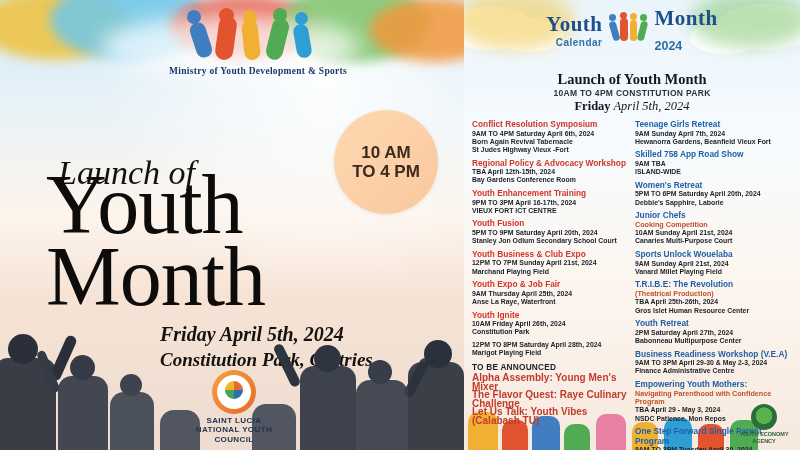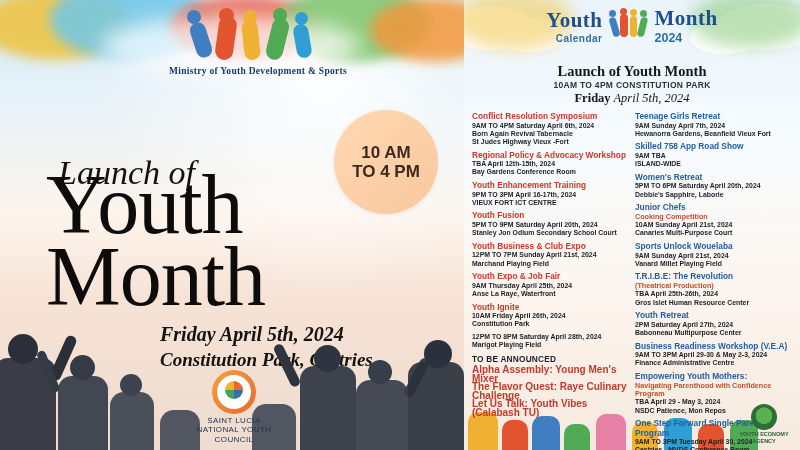--- a/index.html
+++ b/index.html
@@ -58,32 +58,32 @@
   .person { position:absolute; bottom:0; background:#2a2f3a; border-radius:14px 14px 0 0; opacity:.92; }
   .head { position:absolute; border-radius:50%; background:#2a2f3a; }
   .arm { position:absolute; background:#2a2f3a; border-radius:6px; transform-origin:bottom center; }
 
   .nyc-logo { position:absolute; left:186px; bottom:6px; width:96px; text-align:center; }
   .nyc-circle { width:44px; height:44px; border-radius:50%; margin:0 auto;
     background:linear-gradient(135deg,#f4a23c,#e8692f); position:relative; }
   .nyc-circle:before{ content:""; position:absolute; inset:5px; border-radius:50%; background:#fff; }
   .nyc-circle:after{ content:""; position:absolute; left:13px; top:11px; width:18px; height:18px; border-radius:50%;
     background:conic-gradient(#e8692f 0 25%, #2f6fb3 0 50%, #46a552 0 75%, #f0b32c 0 100%); }
-  .nyc-text { font-size:8px; font-weight:normal; color:#20344f; line-height:9.5px; margin-top:2px; letter-spacing:.4px;}
+  .nyc-text { font-size:8px; font-weight:bold; color:#20344f; line-height:9.5px; margin-top:2px; letter-spacing:.4px;}
 
   
   .right {
     position:relative; width:336px; height:450px; overflow:hidden;
     background:linear-gradient(180deg,#eaf4fb 0%, #f6fbfe 30%, #fdf6f0 62%, #f6e9de 100%);
   }
   .cloud { position:absolute; background:#ffffff; border-radius:50%; opacity:.9; }
   .rhead { position:relative; text-align:center; padding-top:6px; z-index:3; }
   .ym-title { font-family:"Liberation Serif", serif; font-size:21px; font-weight:bold; color:#1e4f8a; letter-spacing:.5px; }
   .ym-cal { font-size:10px; color:#2e6fa8; font-weight:bold; letter-spacing:.5px; }
-  .ym-2024 { font-size:12.5px; color:#2e6fa8; font-weight:bold; }
+  .ym-2024 { font-size:12.5px; color:#2e6fa8; font-weight:bold;margin-top:8px; }
   .ym-row { display:flex; align-items:center; justify-content:center; gap:6px; }
   .mini-logo { width:40px; height:34px; position:relative; }
   .launch-title { font-family:"Liberation Serif", serif; font-size:14.5px; font-weight:bold; color:#14181f; margin-top:18px; }
   .launch-sub { font-size:8.5px; font-weight:bold; color:#2b3440; letter-spacing:.3px; }
   .launch-date { font-family:"Liberation Serif", serif; font-size:12.5px; font-weight:bold; color:#14181f; margin-top:1px;}
   .launch-date span { font-weight:normal; font-style:italic; }
 
   .cols { position:relative; display:flex; gap:6px; padding:6px 8px 0 8px; z-index:3; }
   .col { width:50%; }
   .ev { margin-bottom:4.5px; }

